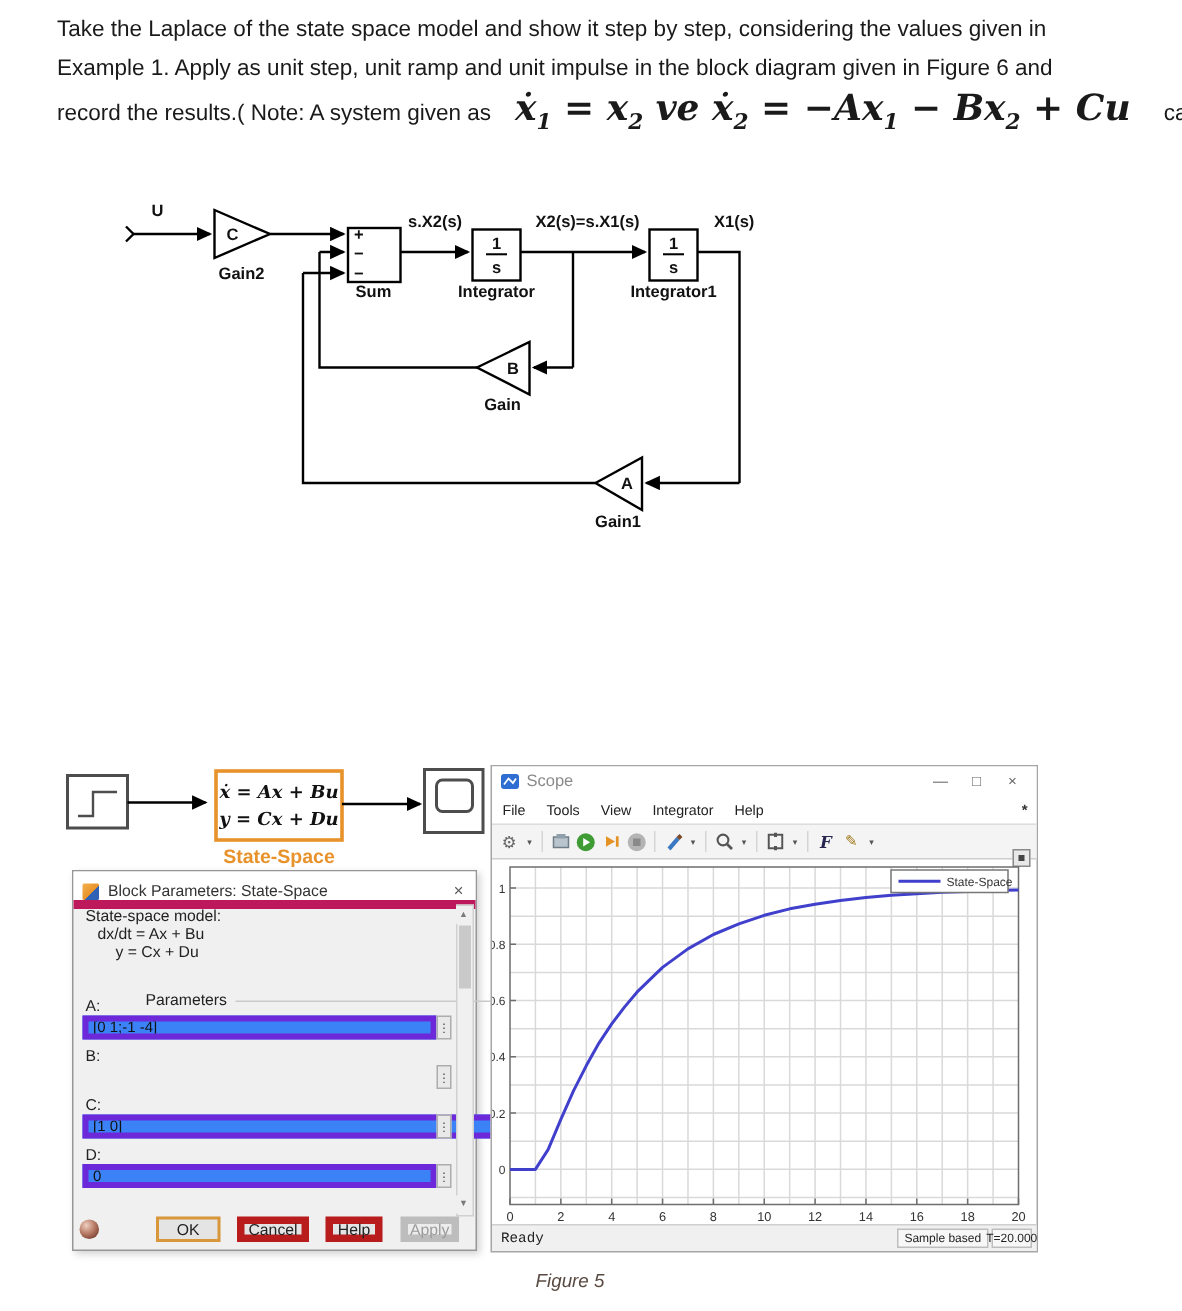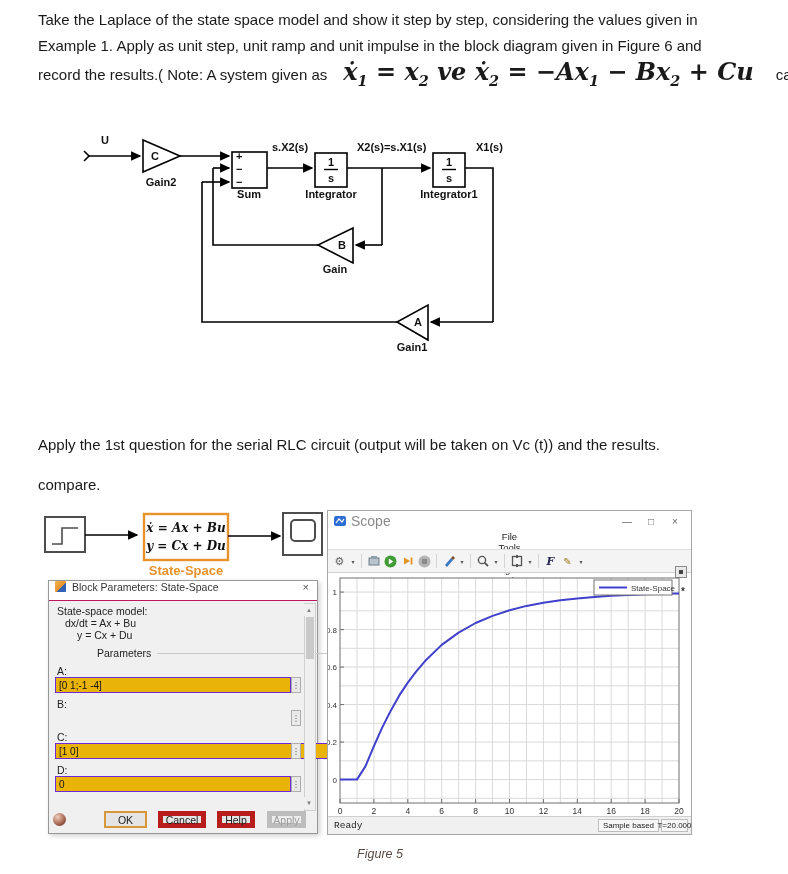--- a/index.html
+++ b/index.html
@@ -19,47 +19,47 @@
   svg text{font-family:"Liberation Sans",sans-serif;}
   .dlabel{font-size:11px;font-weight:bold;fill:#111;}
   .dsig{font-size:11px;font-weight:bold;fill:#111;}
   .dsym{font-size:11px;font-weight:bold;fill:#111;}
   .sseq{font-family:"DejaVu Serif",serif;font-style:italic;font-weight:bold;font-size:12px;fill:#111;}
   .sslabel{font-size:13px;font-weight:bold;fill:#e8922b;}
 
   
   .dlg{background:#f0f0f0;border:1px solid #979797;box-shadow:2px 2px 5px rgba(0,0,0,.18);}
   .dlg-title{position:absolute;left:0;top:0;right:0;height:19px;background:#fff;
-             border-bottom:1px solid #be185d;display:flex;align-items:flex-start;font-size:10.5px;color:#333;}
+             border-bottom:6px solid #be185d;display:flex;align-items:flex-end;font-size:10.5px;color:#333;}
   .dlg-ico{width:11px;height:11px;margin:0 6px 0 6px;background:linear-gradient(135deg,#f3b24d 0%,#e8922b 55%,#2f62b5 56%,#2f62b5 100%);border-radius:1px;}
   .dlg-close{margin-left:auto;margin-right:8px;color:#555;font-size:11px;cursor:default;}
   .dlg-txt{font-size:10.5px;color:#222;}
   .sechead{display:flex;align-items:center;font-size:10.5px;color:#222;}
   .sechead .rule{flex:1;height:1px;background:#c9c9c9;margin-left:6px;}
-  .dlg-input{position:absolute;box-sizing:border-box;border:1px solid #6d28d9;background:#eab308;
+  .dlg-input{position:absolute;box-sizing:border-box;border:4px solid #6d28d9;background:#3b82f6;
              font-family:"Liberation Sans",sans-serif;font-size:10px;padding:2px 3px;height:16px;color:#111;}
   .dots-btn{position:absolute;box-sizing:border-box;width:10px;height:16px;border:1px solid #adadad;
             background:#e9e9e9;font-size:8px;color:#444;display:flex;align-items:center;justify-content:center;}
   .sb-track{position:absolute;background:#f0f0f0;border:1px solid #d0d0d0;}
   .sb-btn{position:absolute;width:10px;height:12px;background:#f0f0f0;color:#7a7a7a;font-size:6px;
           display:flex;align-items:center;justify-content:center;}
   .sb-thumb{position:absolute;width:8px;background:#c9c9c9;left:1px;}
   .btn{position:absolute;box-sizing:border-box;background:#e4e4e4;border:5px solid #b91c1c;
        font-size:10.5px;color:#222;display:flex;align-items:center;justify-content:center;}
   .btn-ok{border:2px solid #d7973a;}
   .btn-apply{color:#9b9b9b;background:#ececec;border-color:#bdbdbd;}
   .sphere{position:absolute;width:13px;height:13px;border-radius:50%;
           background:radial-gradient(circle at 35% 30%,#eecfc0,#b87b66 45%,#7d4234 80%);}
 
   
   .scope{background:#fff;border:1px solid #a6a6a6;}
   .sc-title{position:absolute;left:0;top:0;right:0;height:20px;background:#fff;display:flex;align-items:center;}
-  .sc-title-txt{font-size:14px;color:#8a8a8a;margin-left:5px;}
+  .sc-title-txt{font-size:11px;color:#8a8a8a;margin-left:5px;}
   .sc-ctrl{width:24px;text-align:center;color:#666;font-size:10px;}
-  .sc-menu{position:absolute;left:0;top:20px;right:0;height:18px;background:#fff;display:flex;align-items:center;font-size:9.5px;color:#222;flex-direction:column;}
+  .sc-menu{position:absolute;left:0;top:20px;right:0;height:18px;background:#fff;display:flex;align-items:center;font-size:9.5px;color:#222;}
   .sc-menu .mi{padding:0 7px;}
   .sc-pin{margin-left:auto;margin-right:6px;font-weight:bold;color:#333;font-size:10px;}
   .sc-toolbar{position:absolute;left:0;top:38px;right:0;height:22px;background:#f4f4f4;
               border-top:1px solid #ddd;border-bottom:1px solid #cfcfcf;display:flex;align-items:center;}
   .tb{display:flex;align-items:center;justify-content:center;width:15px;height:16px;margin:0 1px;}
   .tb.gear{font-size:11px;color:#666;}
   .tb.caret{width:8px;font-size:6px;color:#555;}
   .tb.pencil{font-size:10px;color:#a07818;}
   .tb.trig{font-family:"DejaVu Serif",serif;font-style:italic;font-weight:bold;font-size:11px;color:#26264f;}
   .tbsep{width:1px;height:14px;background:#d5d5d5;margin:0 3px;}
@@ -153,24 +153,20 @@
       <text class="dsym" x="348" y="201" text-anchor="middle">A</text>
       <text class="dlabel" x="342" y="226" text-anchor="middle">Gain1</text>
     </g>
 
     <text class="dlabel" x="35" y="19" text-anchor="middle">U</text>
     <text class="dsig" x="202" y="26">s.X2(s)</text>
     <text class="dsig" x="287" y="26">X2(s)=s.X1(s)</text>
     <text class="dsig" x="406" y="26">X1(s)</text>
   </svg>
 
-  <div class="abs para" style="left:38px;top:432px;width:740px;">
-    <div class="pline">Apply the 1st question for the serial RLC circuit (output will be taken on Vc (t)) and the results.</div>
-    <div class="pline" style="margin-top:14px;">compare.</div>
-  </div>
 
   <svg class="abs" style="left:40px;top:505px;" width="292" height="78" viewBox="0 0 292 78">
     <defs>
       <marker id="ah2" markerWidth="7" markerHeight="7" refX="5.6" refY="3" orient="auto">
         <path d="M0,0 L6.5,3 L0,6 Z" fill="#000"></path>
       </marker>
     </defs>
     <g>
       <rect x="5" y="12" width="40" height="35" fill="#fff" stroke="#4d4d4d" stroke-width="2"></rect>
       <polyline points="12,39 22,39 22,23 38,23" fill="none" stroke="#4d4d4d" stroke-width="1.6"></polyline>
@@ -193,21 +189,21 @@
     <div class="dlg-title">
       <span class="dlg-ico"></span>
       <span>Block Parameters: State-Space</span>
       <span class="dlg-close">×</span>
     </div>
 
     <div class="abs dlg-txt" style="left:8px;top:24px;">State-space model:</div>
     <div class="abs dlg-txt" style="left:16px;top:36px;">dx/dt = Ax + Bu</div>
     <div class="abs dlg-txt" style="left:28px;top:48px;">y = Cx + Du</div>
 
-    <div class="abs sechead" style="left:8px;top:66px;width:240px;padding-left:40px;">
+    <div class="abs sechead" style="left:8px;top:80px;width:240px;padding-left:40px;">
       <span>Parameters</span>
       <span class="rule"></span>
     </div>
 
     <div class="abs dlg-txt" style="left:8px;top:84px;">A:</div>
     <input class="dlg-input" style="left: 6px; top: 96px; width: 236px;" readonly="" value="[0 1;-1 -4]">
     <div class="dots-btn" style="left:242px;top:96px;">⋮</div>
 
     <div class="abs dlg-txt" style="left:8px;top:117px;">B:</div>
     <div class="dots-btn" style="left:242px;top:129px;">⋮</div>

